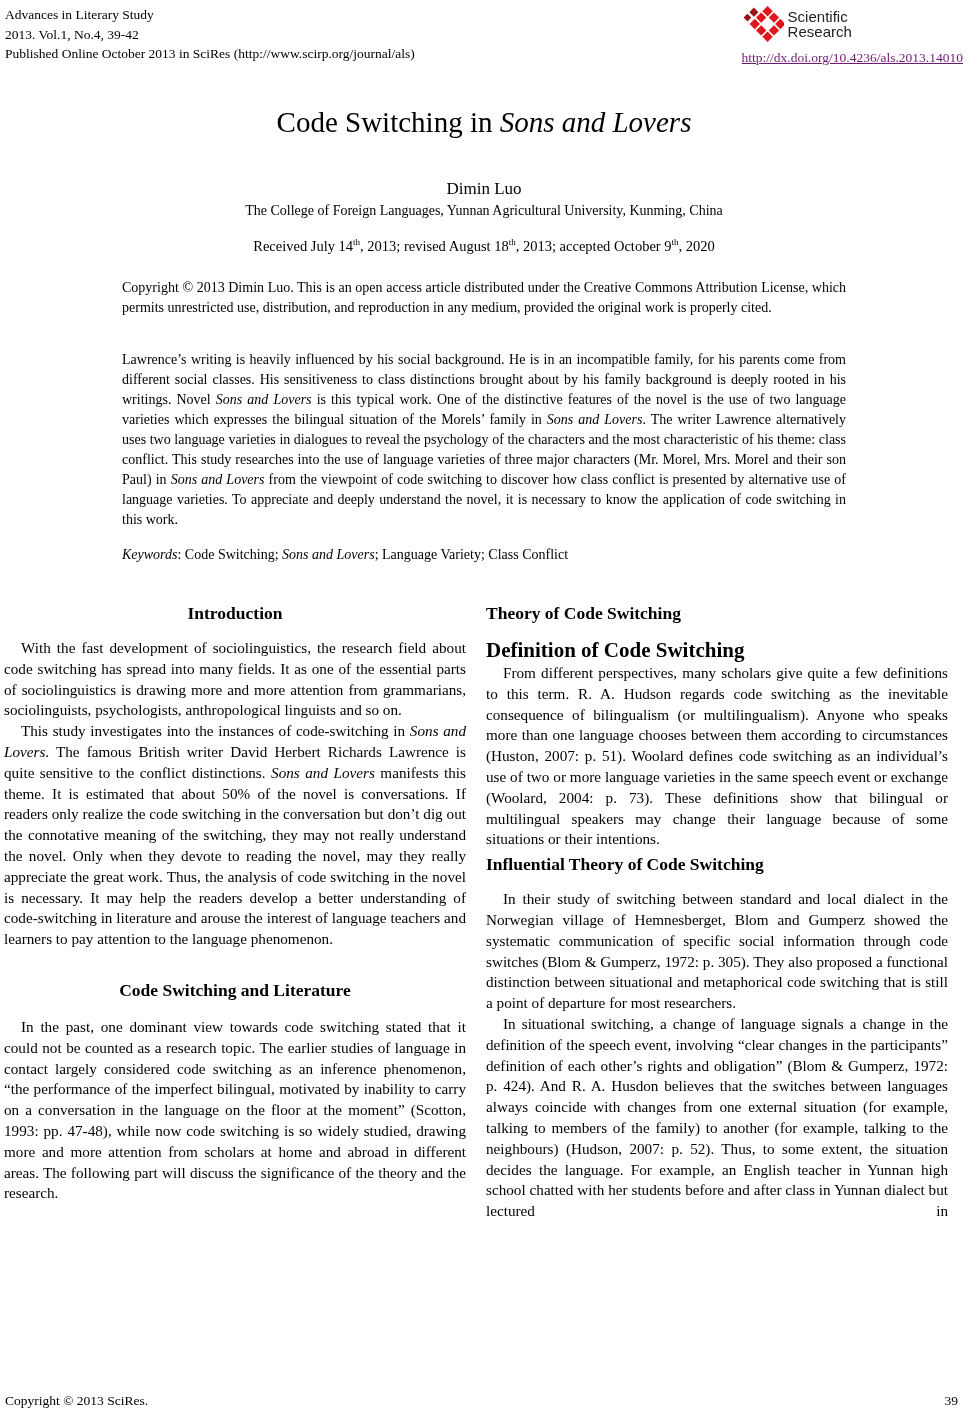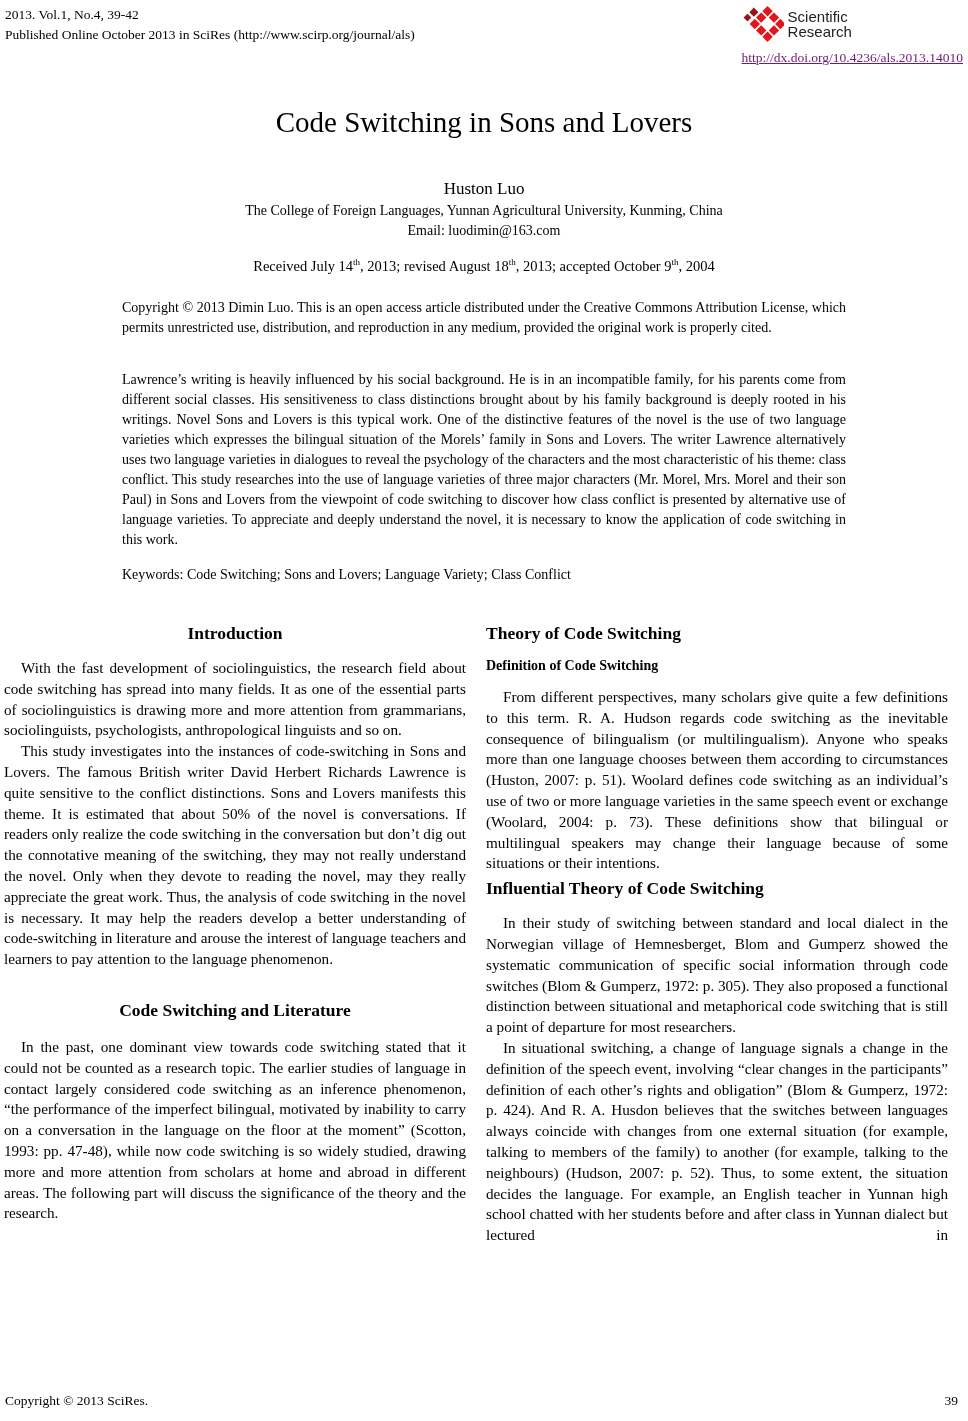--- a/index.html
+++ b/index.html
@@ -30,37 +30,38 @@
   .meta-block{width:724px;margin:22px auto 0;font-size:14px;line-height:20px;text-align:justify;}
   .abstract-block{margin-top:32px;}
   .keywords{width:724px;margin:15px auto 0;font-size:14px;line-height:20px;text-align:left;}
   
   .cols{display:flex;gap:20px;margin-top:34px;padding:0 4px;}
   .col{width:462px;flex:0 0 462px;}
   .sec-h{font-size:17.5px;font-weight:bold;text-align:center;margin:4px 0 14px;}
   .sec-h.spaced{margin-top:30px;margin-bottom:16px;}
   .sec-h-left{font-size:17.5px;font-weight:bold;text-align:left;margin:4px 0 14px;}
   .sec-h-left.spaced{margin-bottom:14px;}
-  .sub-h{font-size:14px;font-weight:bold;margin:0 0 13px;}
+  .sub-h{font-size:21px;font-weight:bold;margin:0 0 0;}
   p.body{font-size:15.2px;line-height:20.8px;text-align:justify;text-indent:17px;margin:0;}
   p.body.jlast{text-align-last:justify;}
-  .it{}
+  .it{font-style:italic;}
   sup{font-size:62%;vertical-align:super;line-height:0;}
   
   .pfooter{position:absolute;left:5px;right:10px;bottom:12px;font-size:13.5px;}
   .pfooter .fleft{float:left;}
   .pfooter .fright{float:right;}
 </style>
 </head>
 <body>
 
 <div class="page">
 
   <div class="jheader">
     <div class="jh-left">
+      <div>Advances in Literary Study</div>
       <div>2013. Vol.1, No.4, 39-42</div>
       <div>Published Online October 2013 in SciRes (http://www.scirp.org/journal/als)</div>
     </div>
     <div class="jh-right">
       <div class="logo-row">
         <svg width="42" height="38" viewBox="0 0 46 40">
           <g>
             <rect class="d-dark" x="-3" y="-3" width="6" height="6" transform="translate(6,13) rotate(45)"></rect>
             <rect class="d-dark" x="-3.5" y="-3.5" width="7" height="7" transform="translate(13,7) rotate(45)"></rect>
             <rect class="d-red" x="-4" y="-4" width="8" height="8" transform="translate(28,6)  rotate(45)"></rect>
@@ -76,24 +77,23 @@
         <div class="logo-text">
           <div>Scientific</div>
           <div>Research</div>
         </div>
       </div>
       <a class="doi" href="#">http://dx.doi.org/10.4236/als.2013.14010</a>
     </div>
   </div>
 
   <h1 class="title"><span>Code Switching in </span><span class="it">Sons and Lovers</span></h1>
-  <div class="author">Huston Luo</div>
+  <div class="author">Dimin Luo</div>
   <div class="affiliation">The College of Foreign Languages, Yunnan Agricultural University, Kunming, China</div>
-  <div class="email">Email: luodimin@163.com</div>
-  <div class="received"><span>Received July 14</span><sup>th</sup><span>, 2013; revised August 18</span><sup>th</sup><span>, 2013; accepted October 9</span><sup>th</sup><span>, 2004</span></div>
+  <div class="received"><span>Received July 14</span><sup>th</sup><span>, 2013; revised August 18</span><sup>th</sup><span>, 2013; accepted October 9</span><sup>th</sup><span>, 2020</span></div>
 
   <div class="meta-block">Copyright © 2013 Dimin Luo. This is an open access article distributed under the Creative Commons Attribution License, which permits unrestricted use, distribution, and reproduction in any medium, provided the original work is properly cited.</div>
 
   <div class="meta-block abstract-block"><span>Lawrence’s writing is heavily influenced by his social background. He is in an incompatible family, for his parents come from different social classes. His sensitiveness to class distinctions brought about by his family background is deeply rooted in his writings. Novel </span><span class="it">Sons and Lovers</span><span> is this typical work. One of the distinctive features of the novel is the use of two language varieties which expresses the bilingual situation of the Morels’ family in </span><span class="it">Sons and Lovers</span><span>. The writer Lawrence alternatively uses two language varieties in dialogues to reveal the psychology of the characters and the most characteristic of his theme: class conflict. This study researches into the use of language varieties of three major characters (Mr. Morel, Mrs. Morel and their son Paul) in </span><span class="it">Sons and Lovers</span><span> from the viewpoint of code switching to discover how class conflict is presented by alternative use of language varieties. To appreciate and deeply understand the novel, it is necessary to know the application of code switching in this work.</span></div>
 
   <div class="keywords"><span class="it">Keywords</span><span>: Code Switching; </span><span class="it">Sons and Lovers</span><span>; Language Variety; Class Conflict</span></div>
 
   <div class="cols">
 
     <div class="col">

